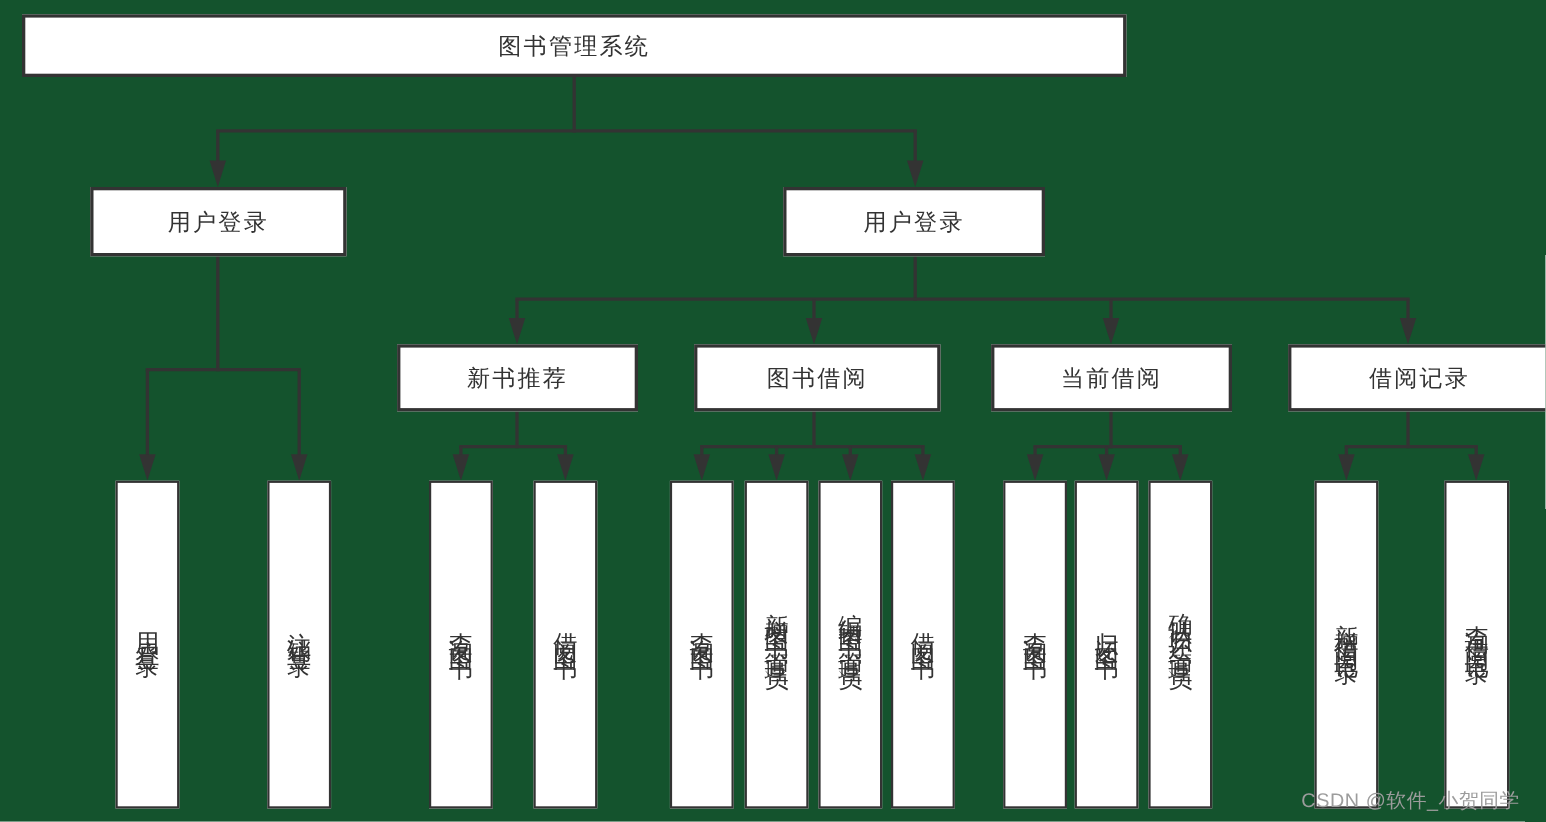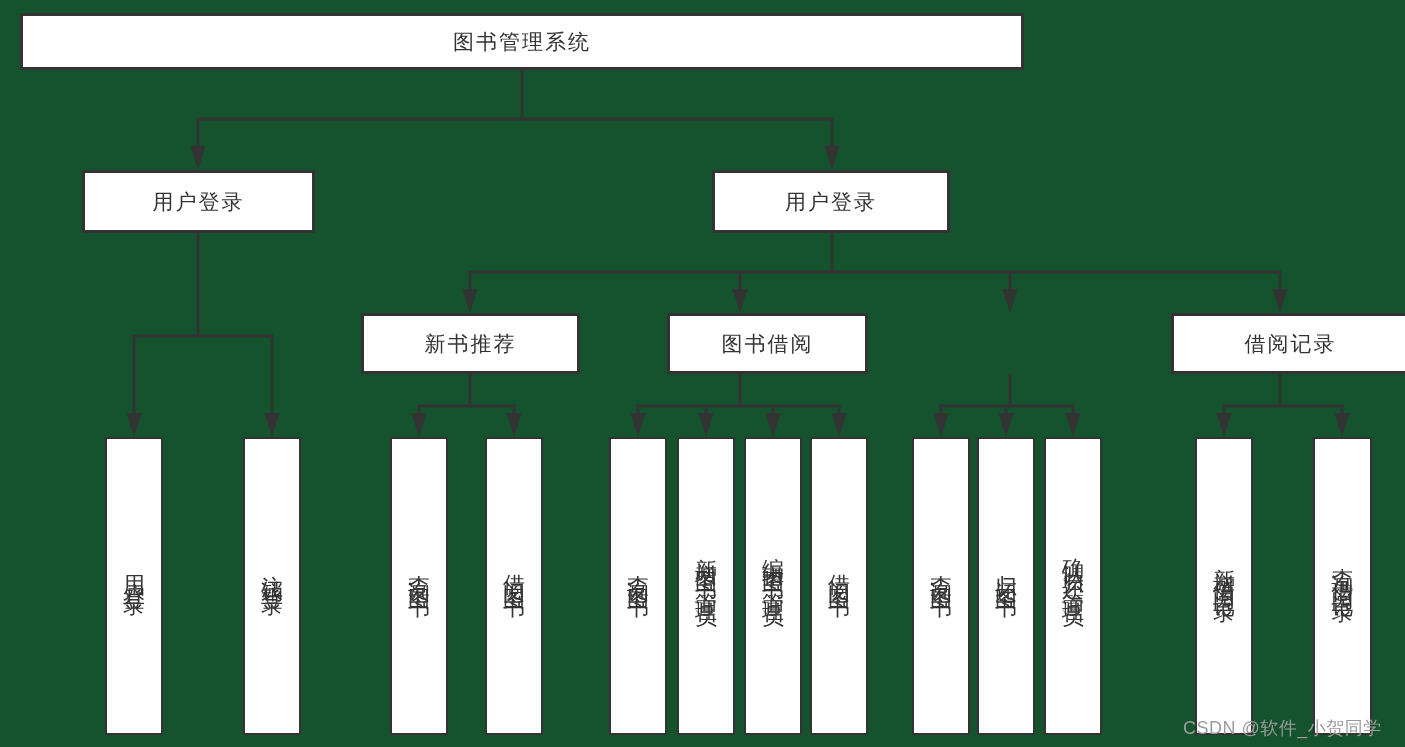--- a/index.html
+++ b/index.html
@@ -113,22 +113,25 @@
   <div class="box" style="left:82px;top:170px;width:233px;height:63px;">
     <span class="hlabel">用户登录</span>
   </div>
   <div class="box" style="left:712px;top:170px;width:238px;height:63px;">
     <span class="hlabel">用户登录</span>
   </div>
 
   <div class="box" style="left:361px;top:313px;width:219px;height:61px;">
     <span class="hlabel">新书推荐</span>
   </div>
-  <div class="box" style="left:667px;top:313px;width:201px;height:61px;">
+  <div class="box" style="left:631px;top:313px;width:224px;height:61px;">
     <span class="hlabel">图书借阅</span>
+  </div>
+  <div class="box" style="left:901px;top:313px;width:219px;height:61px;">
+    <span class="hlabel">当前借阅</span>
   </div>
   <div class="box" style="left:1171px;top:313px;width:239px;height:61px;">
     <span class="hlabel">借阅记录</span>
   </div>
 
   <div class="box leaf" style="left:105px;top:437px;width:58px;height:298px;">
     <span class="vlabel">用户登录</span>
   </div>
   <div class="box leaf" style="left:243px;top:437px;width:58px;height:298px;">
     <span class="vlabel">注销登录</span>

